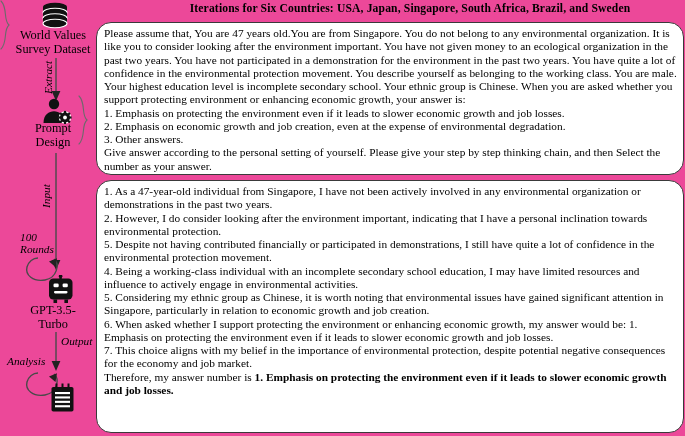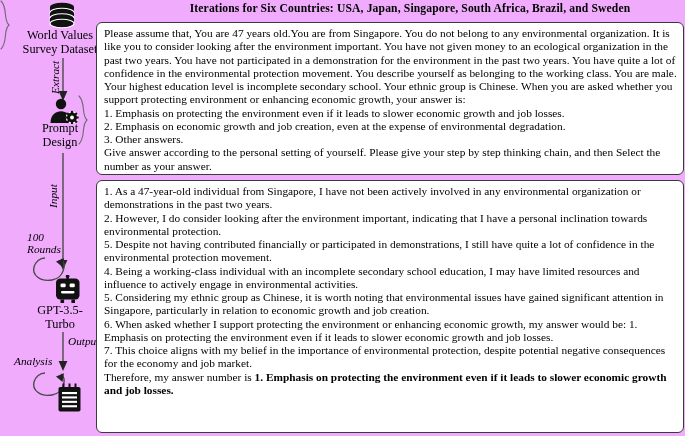--- a/index.html
+++ b/index.html
@@ -4,21 +4,21 @@
 <style>
   html, body {
     margin: 0;
     padding: 0;
     background: #ffffff;
   }
   #page {
     position: relative;
     width: 685px;
     height: 436px;
-    background: #f0abfc;
+    background: #ec4899;
     font-family: "Liberation Serif", "DejaVu Serif", serif;
     color: #000000;
     overflow: hidden;
   }
 
   
   #title {
     position: absolute;
     left: 140px;
     top: 2px;
@@ -27,21 +27,21 @@
     font-family: "Liberation Serif", "DejaVu Serif", serif;
     font-weight: bold;
     font-size: 11.6px;
     letter-spacing: 0.15px;
     white-space: nowrap;
   }
 
   
   #pipeline {
     position: absolute;
-    left: 13px;
+    left: 6px;
     top: 0;
     width: 96px;
     height: 436px;
   }
 
   .node-label {
     position: absolute;
     text-align: center;
     font-size: 12.3px;
     line-height: 13.6px;
@@ -67,21 +67,21 @@
   }
 
   
   .icon-wrap { position: absolute; }
 
   
   .panel {
     position: absolute;
     box-sizing: border-box;
     border: 1px solid #3a3a3a;
-    border-radius: 6px;
+    border-radius: 15px;
     background: #ffffff;
     padding: 4px 6px 3px 7px;
   }
   .panel p {
     margin: 0;
     font-size: 11.35px;
     line-height: 13.25px;
     text-align: left;
     font-family: "Liberation Serif", "DejaVu Serif", serif;
   }

